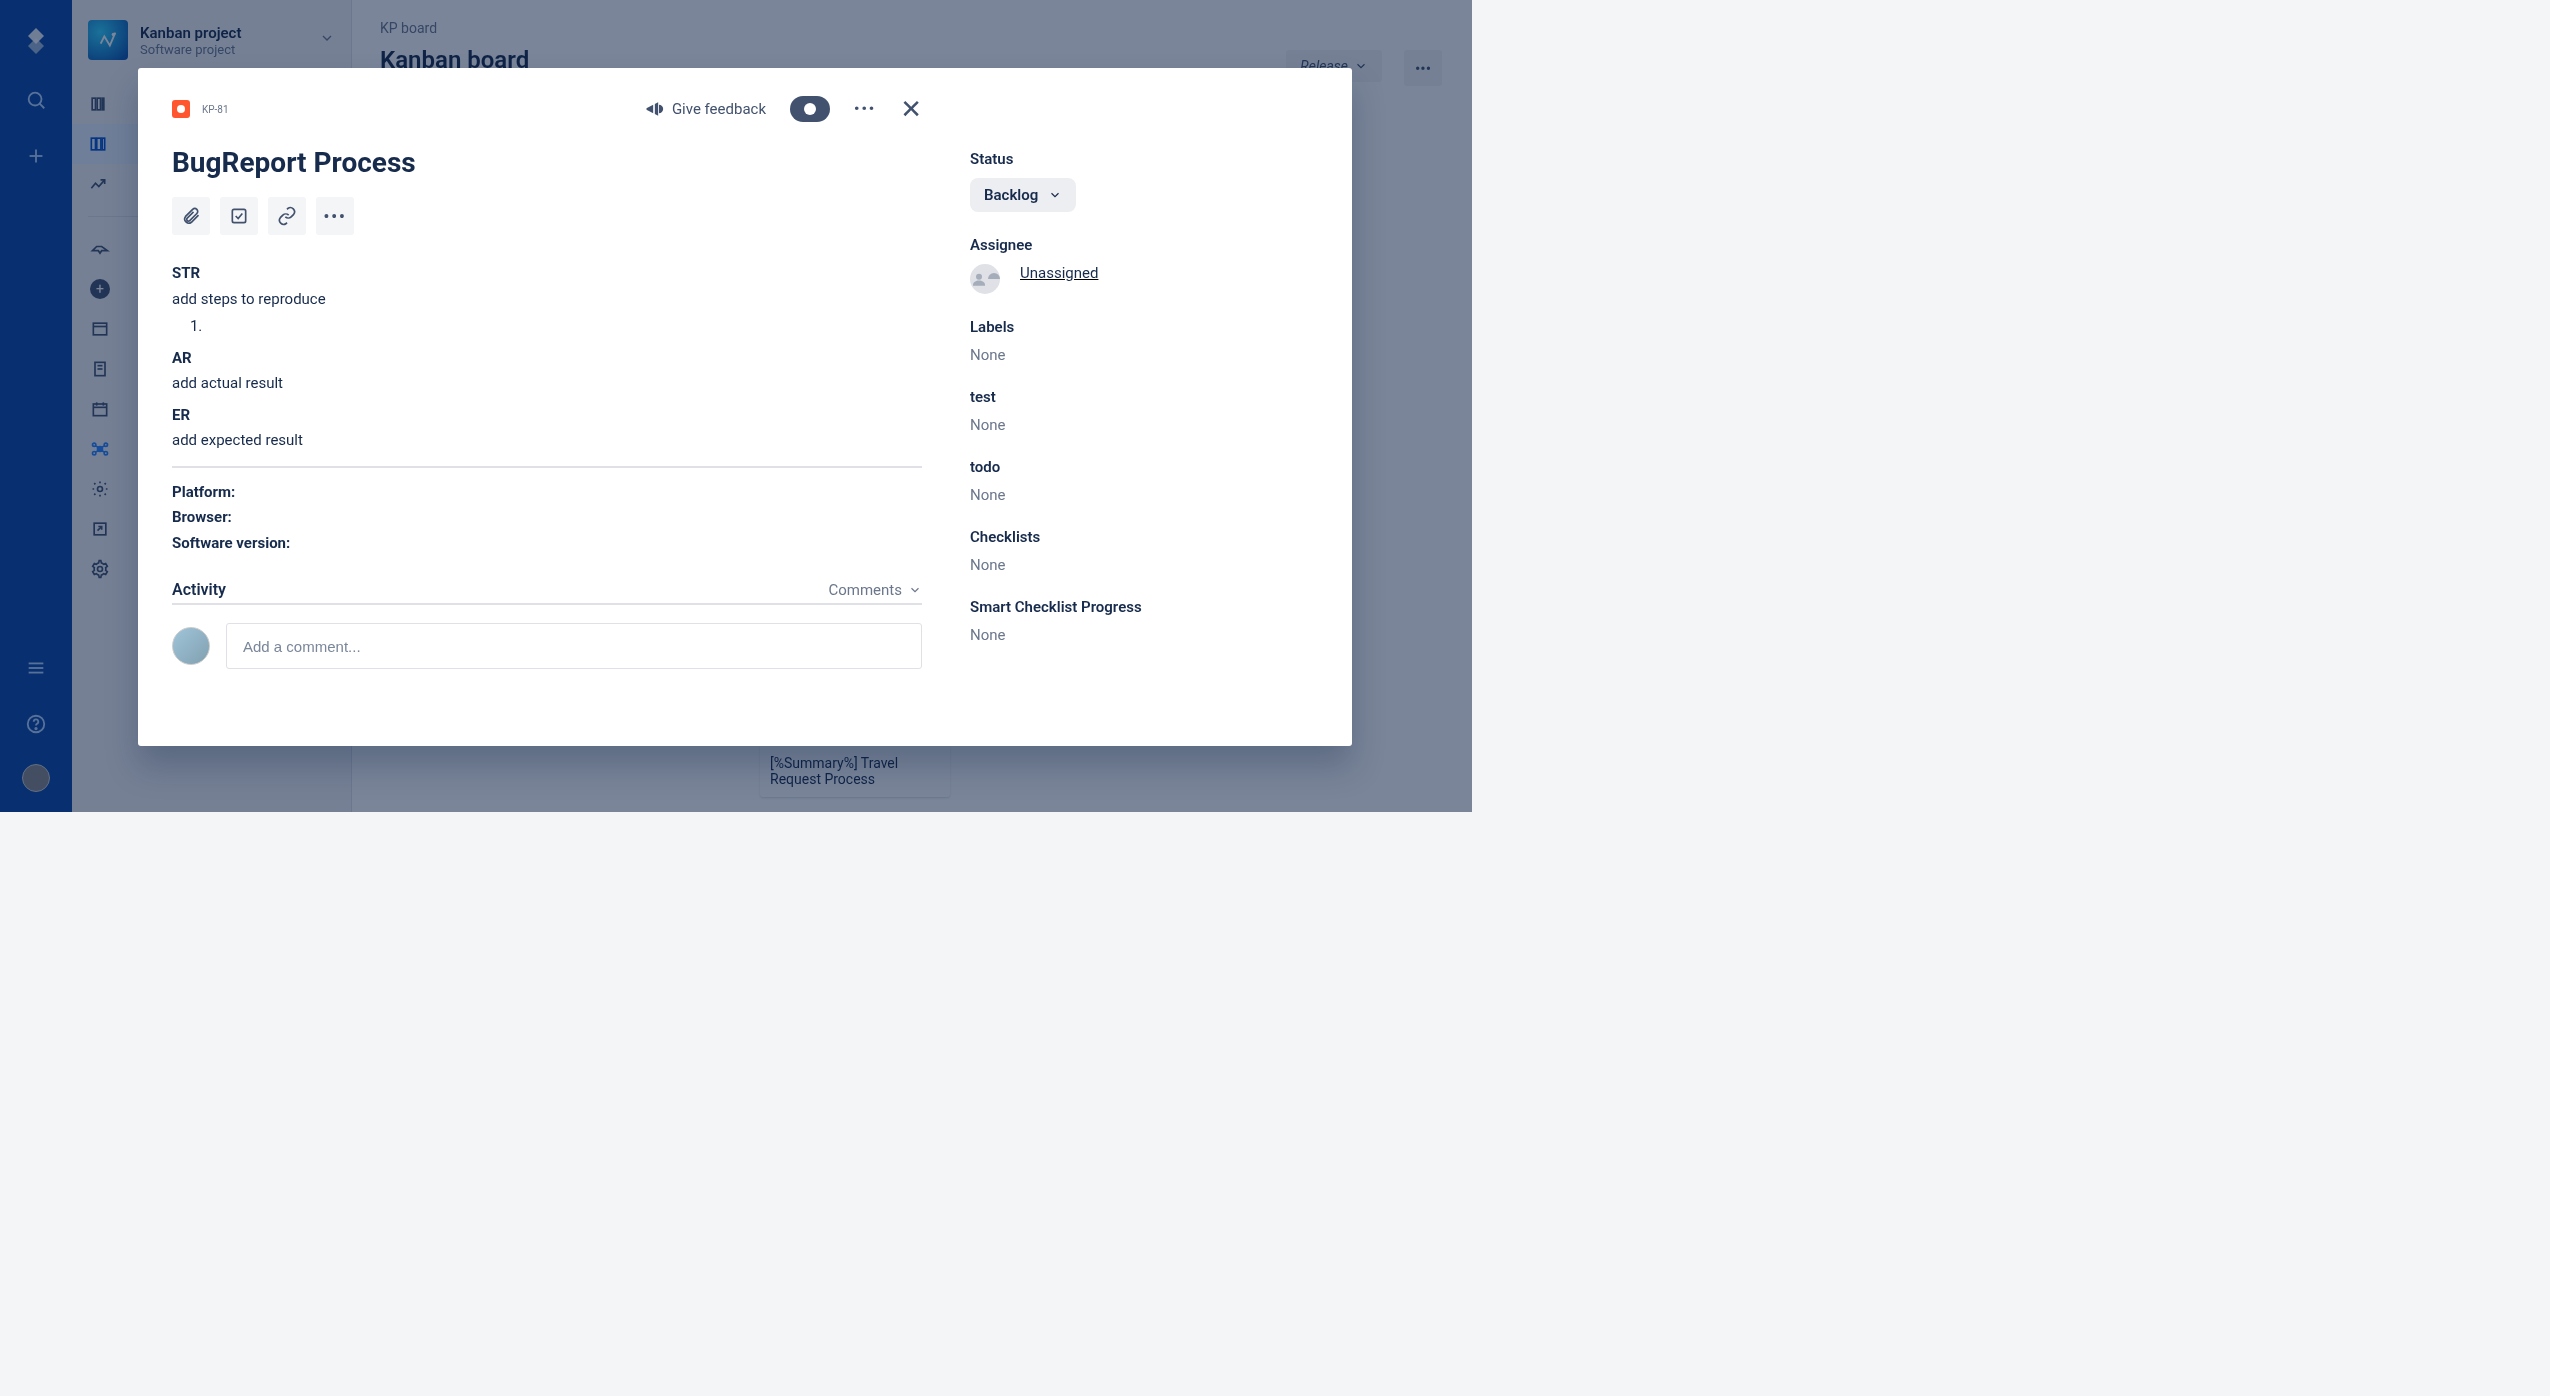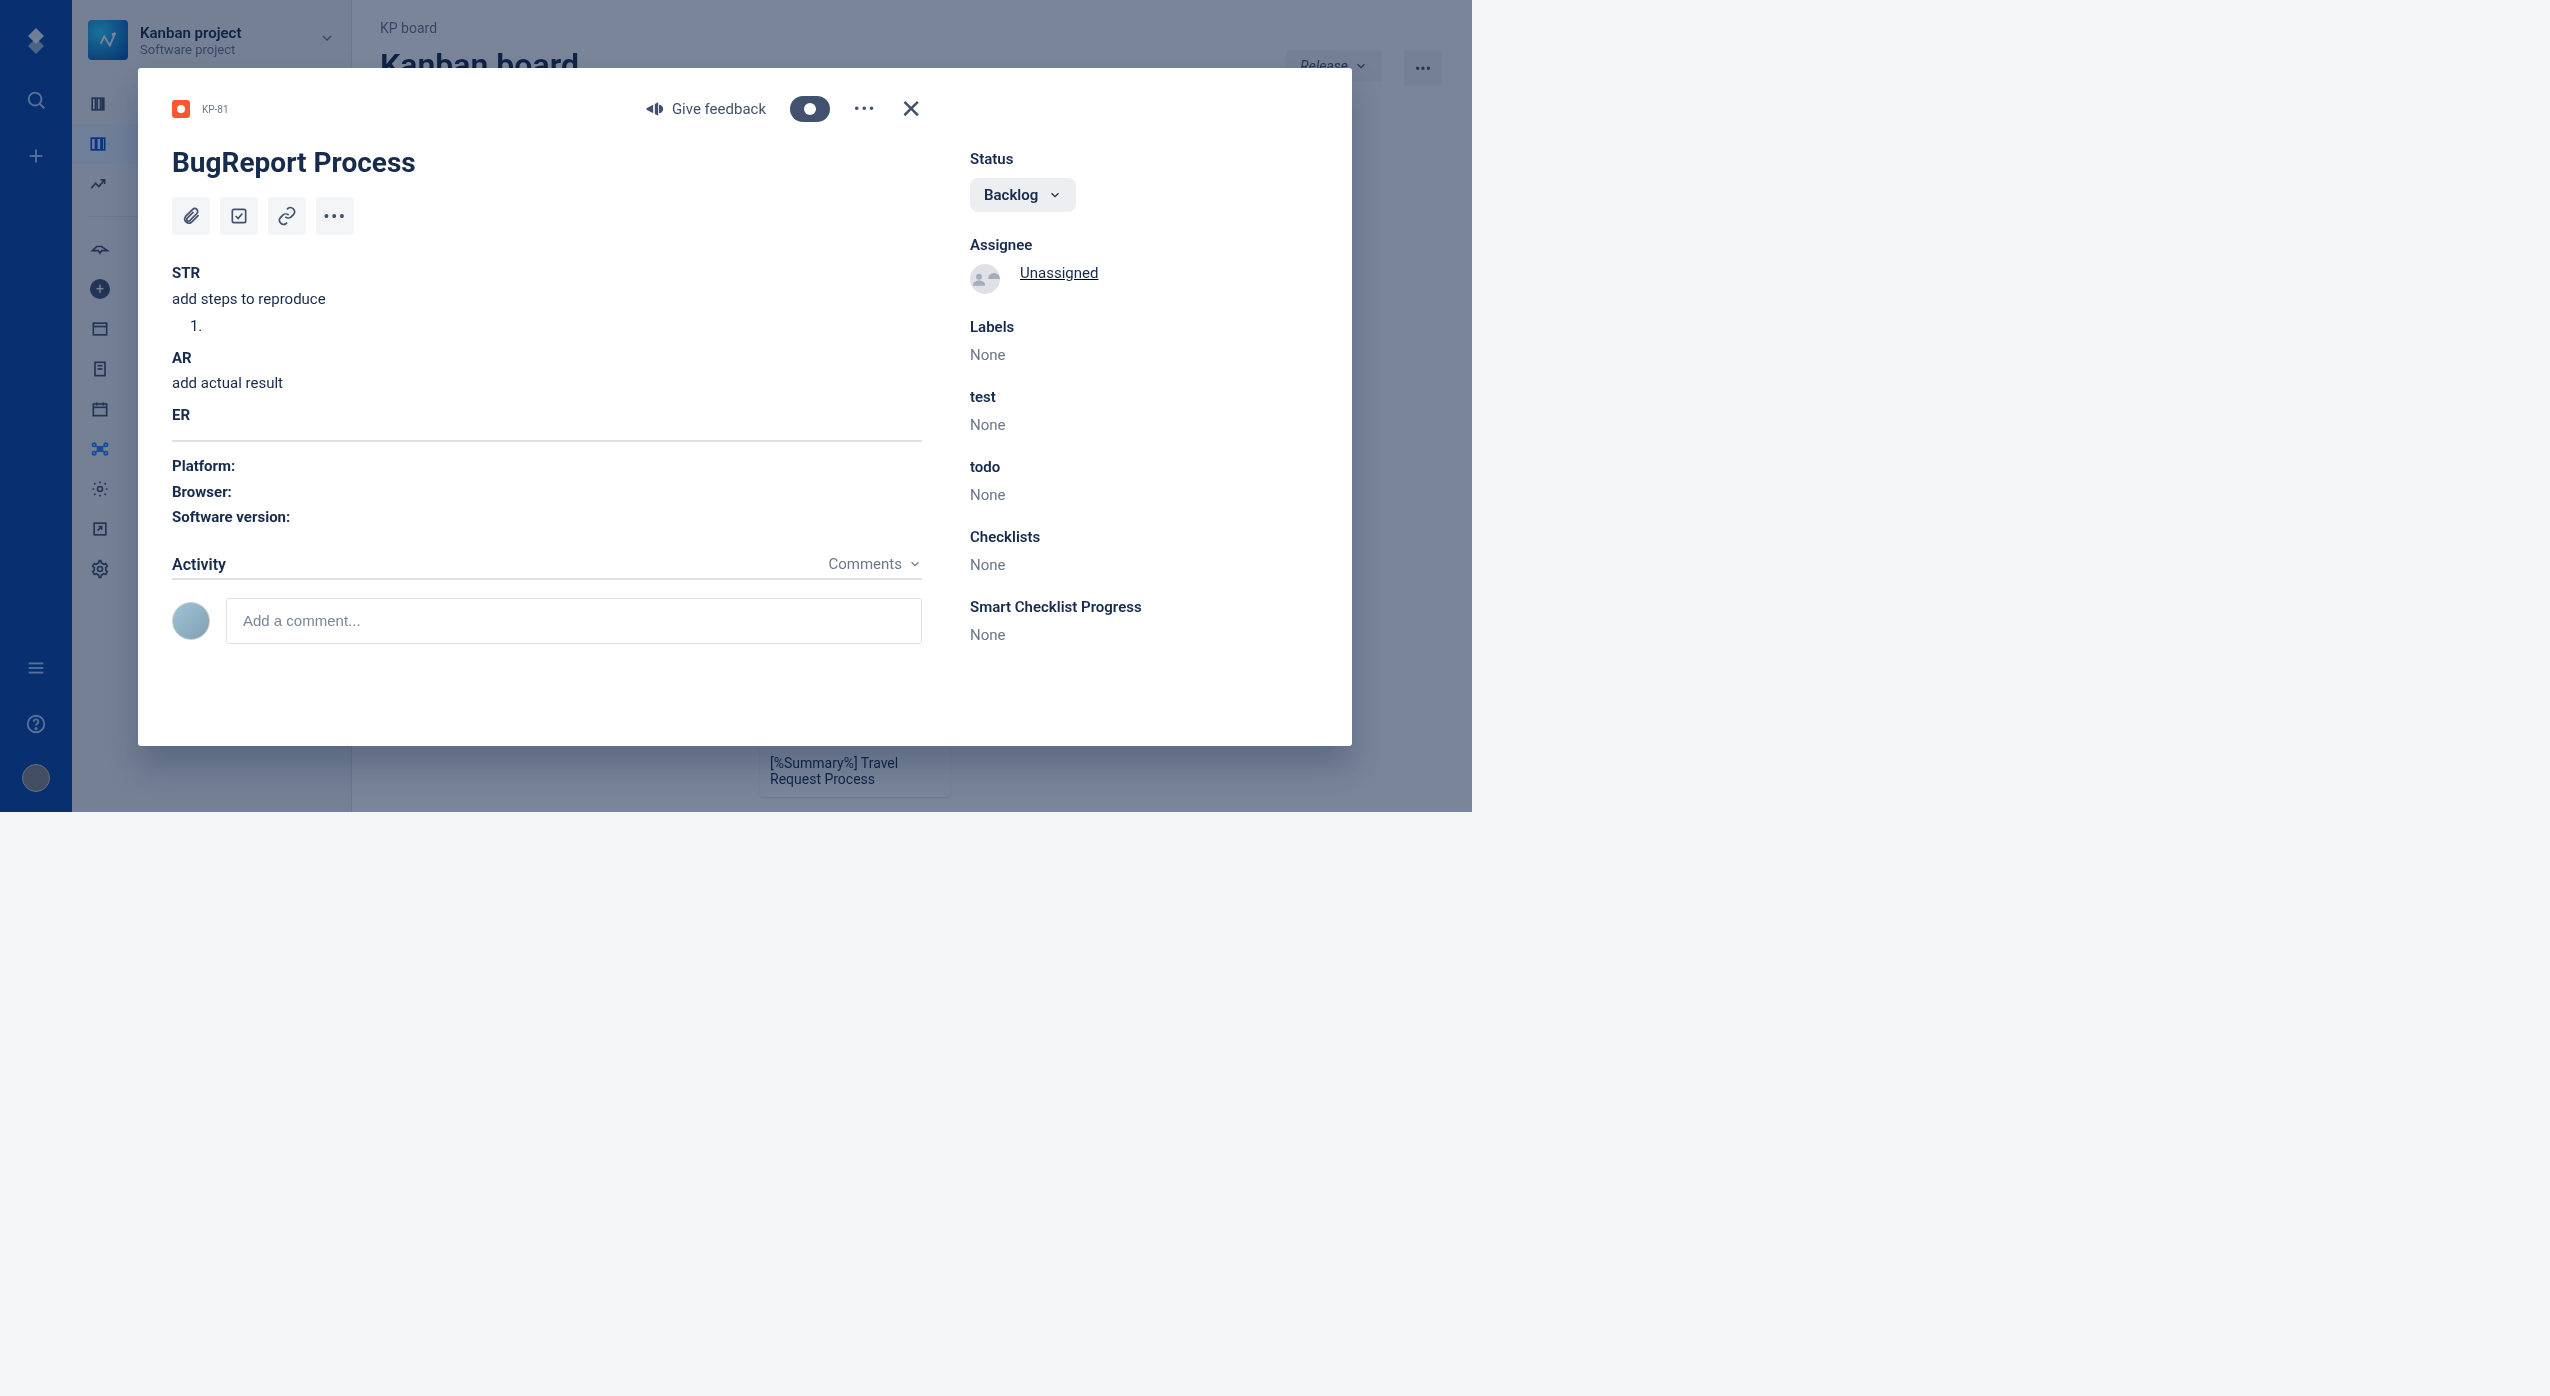--- a/index.html
+++ b/index.html
@@ -91,21 +91,21 @@
 }
 
 
 .main {
   position: absolute;
   left: 352px; top: 0; right: 0; height: 100%;
   background: #fff;
   padding: 20px 28px;
 }
 .breadcrumb { font-size: 14px; color:#6b778c; }
-.page-title { font-size: 32px; font-weight:600; color:#172b4d; margin-top:10px; }
+.page-title { font-size: 24px; font-weight:600; color:#172b4d; margin-top:10px; }
 .release-btn {
   position:absolute; right:90px; top:50px;
   background:#f4f5f7; border-radius:3px; padding:8px 14px;
   font-size:14px; color:#42526e; display:flex;align-items:center;gap:6px;cursor:pointer;font-style:italic;
 }
 .more-header {
   position:absolute; right:30px; top:50px;
   background:#f4f5f7; border-radius:3px; width:38px;height:36px;
   display:flex;align-items:center;justify-content:center;cursor:pointer;color:#42526e;
 }
@@ -406,20 +406,21 @@
     <div class="desc">
       <div><b>STR</b></div>
       <div>add steps to reproduce</div>
       <ol>
           <li></li>
         </ol>
       <div><b>AR</b></div>
       <div>add actual result</div>
       <div style="height:6px"></div>
       <div><b>ER</b></div>
+      <div>add expected result</div>
       <hr>
       <div><b>Platform:</b></div>
       <div><b>Browser:</b></div>
       <div><b>Software version:</b></div>
     </div>
 
     <div class="activity">
       <div class="activity-head">
         <span class="activity-title">Activity</span>
         <div class="activity-filter">

